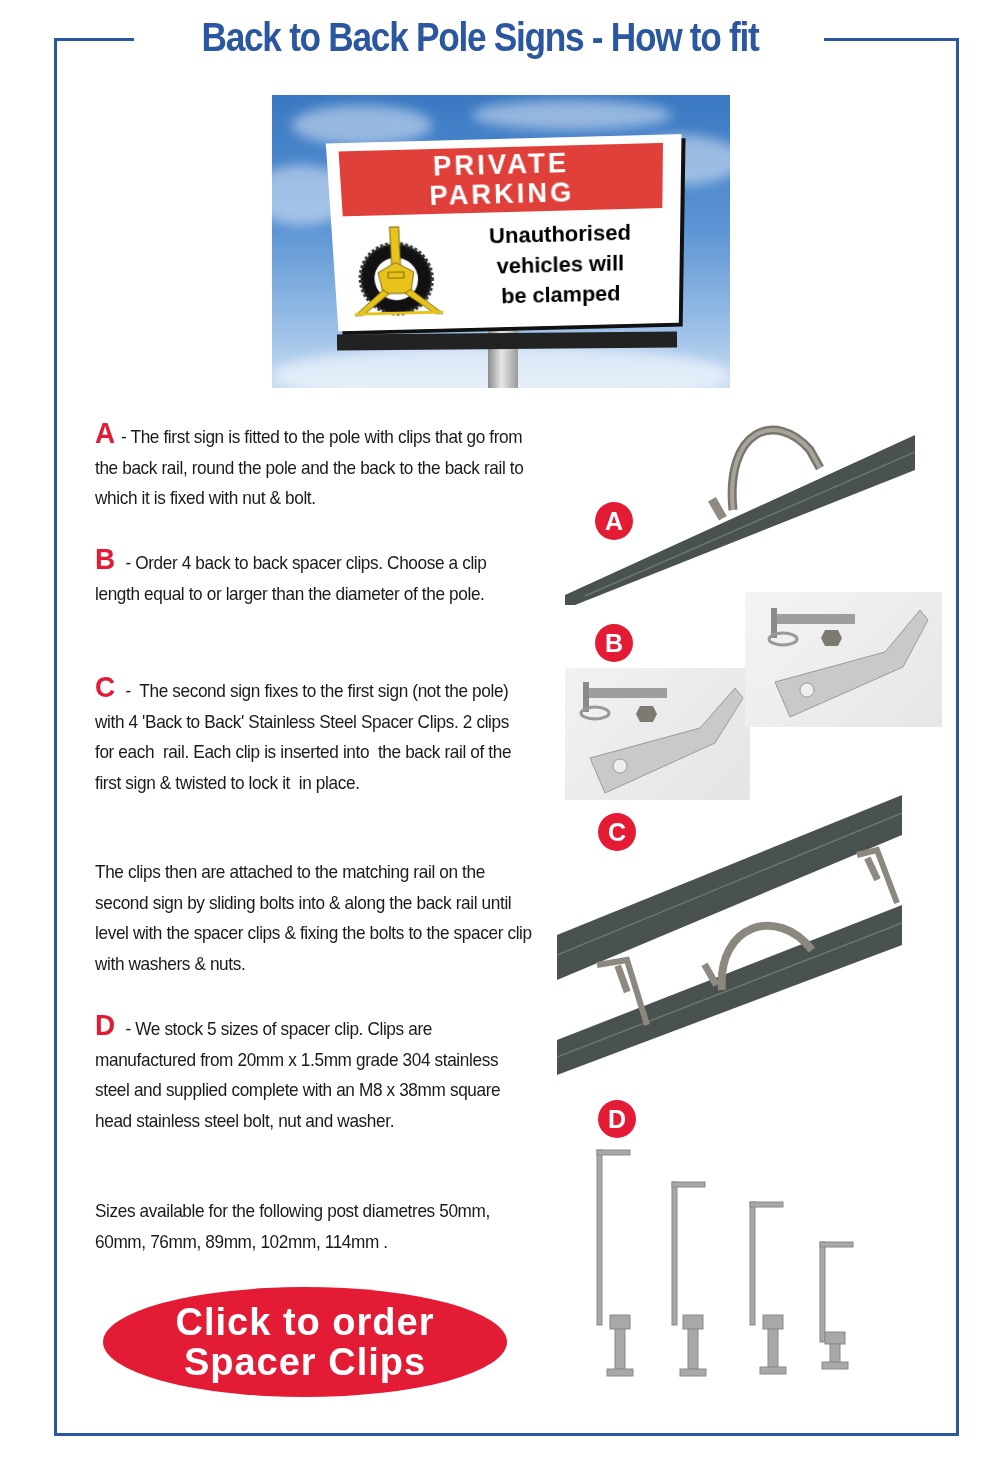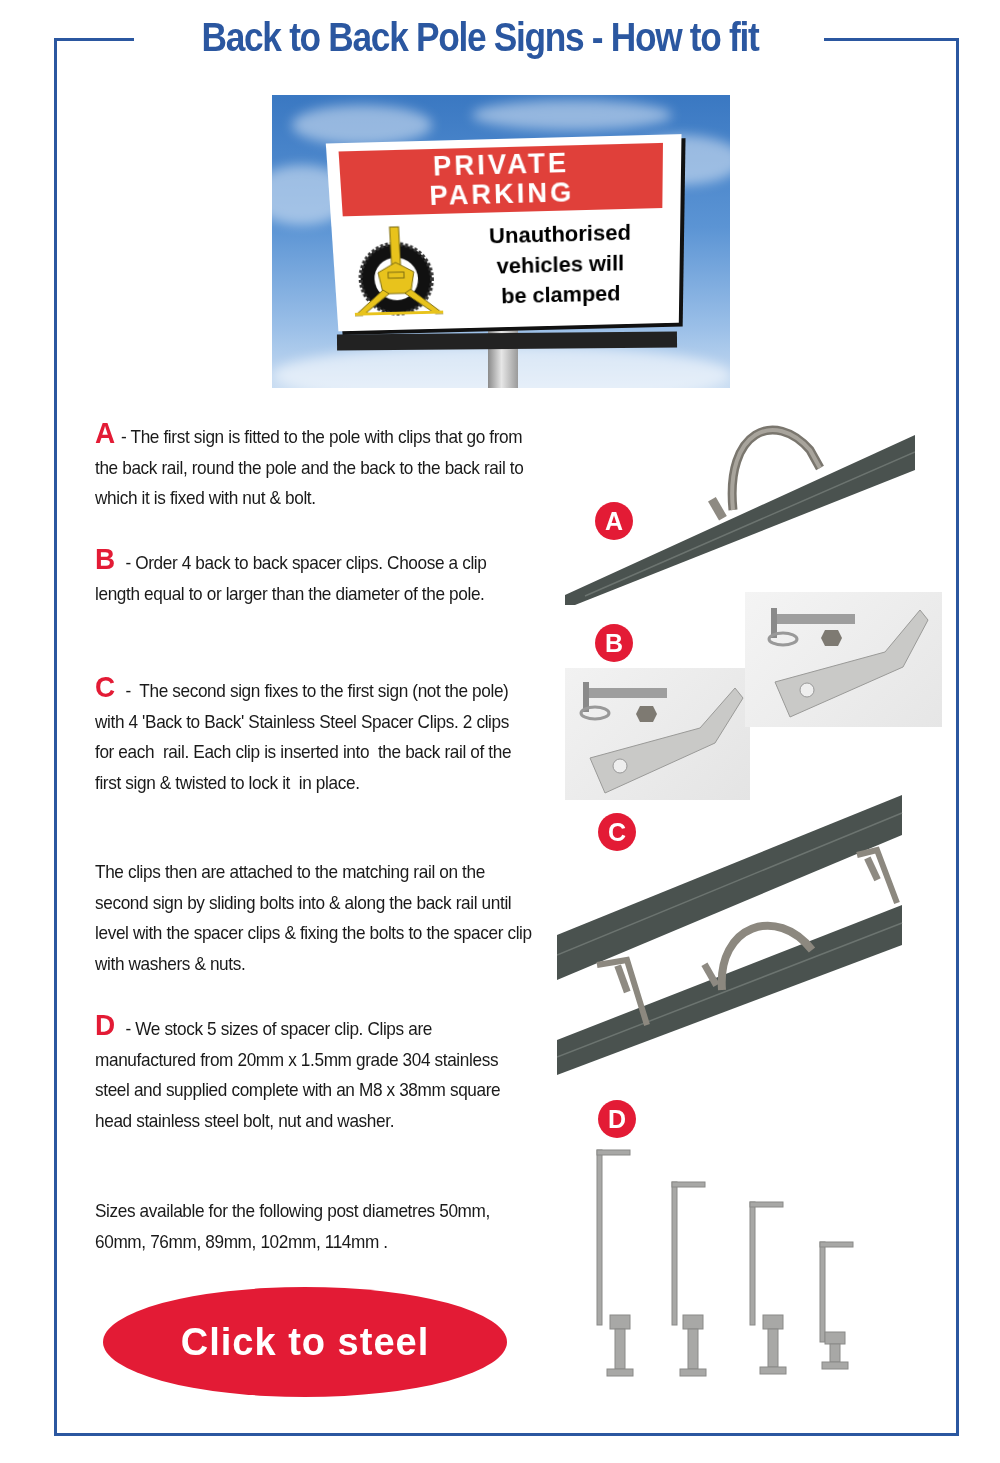--- a/index.html
+++ b/index.html
@@ -186,14 +186,15 @@
         <rect x="245" y="102" width="33" height="5"></rect>
       <rect x="250" y="192" width="20" height="12"></rect>
         <rect x="255" y="204" width="10" height="18"></rect>
         <rect x="247" y="222" width="26" height="7"></rect>
     </g>
   </svg>
 </div>
 <div class="badge" style="left:598px;top:1100px;">D</div>
 
 <div class="cta">
-  <span>Click to steel</span>
+  <span>Click to order</span>
+  <span>Spacer Clips</span>
 </div>
 
 </body></html>

